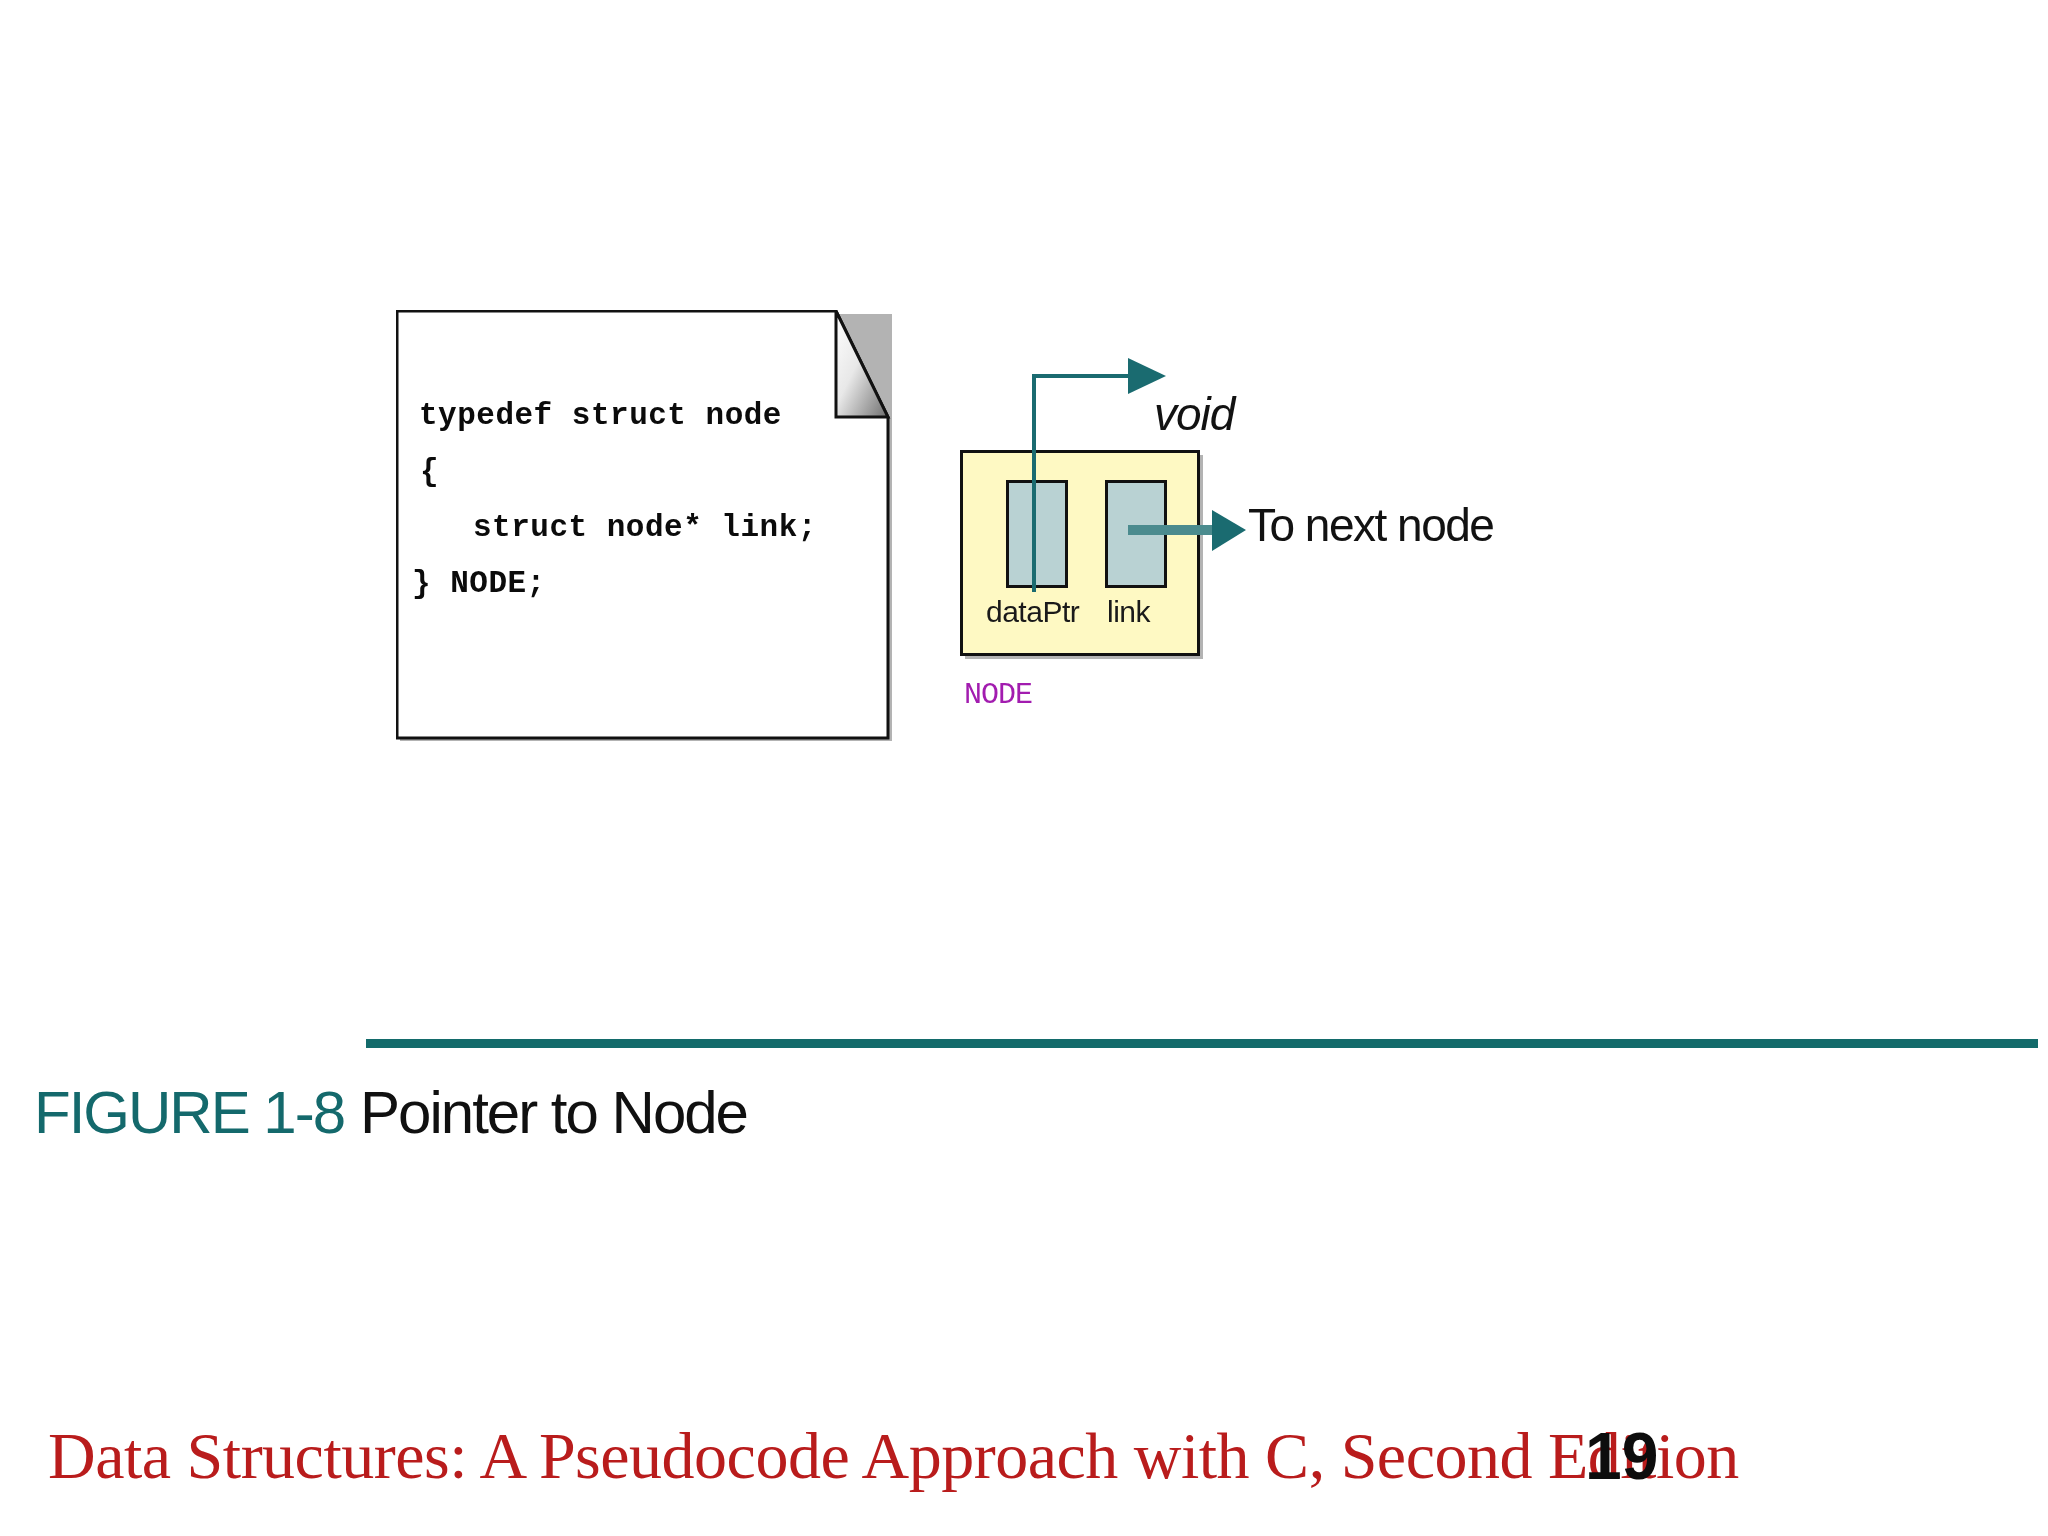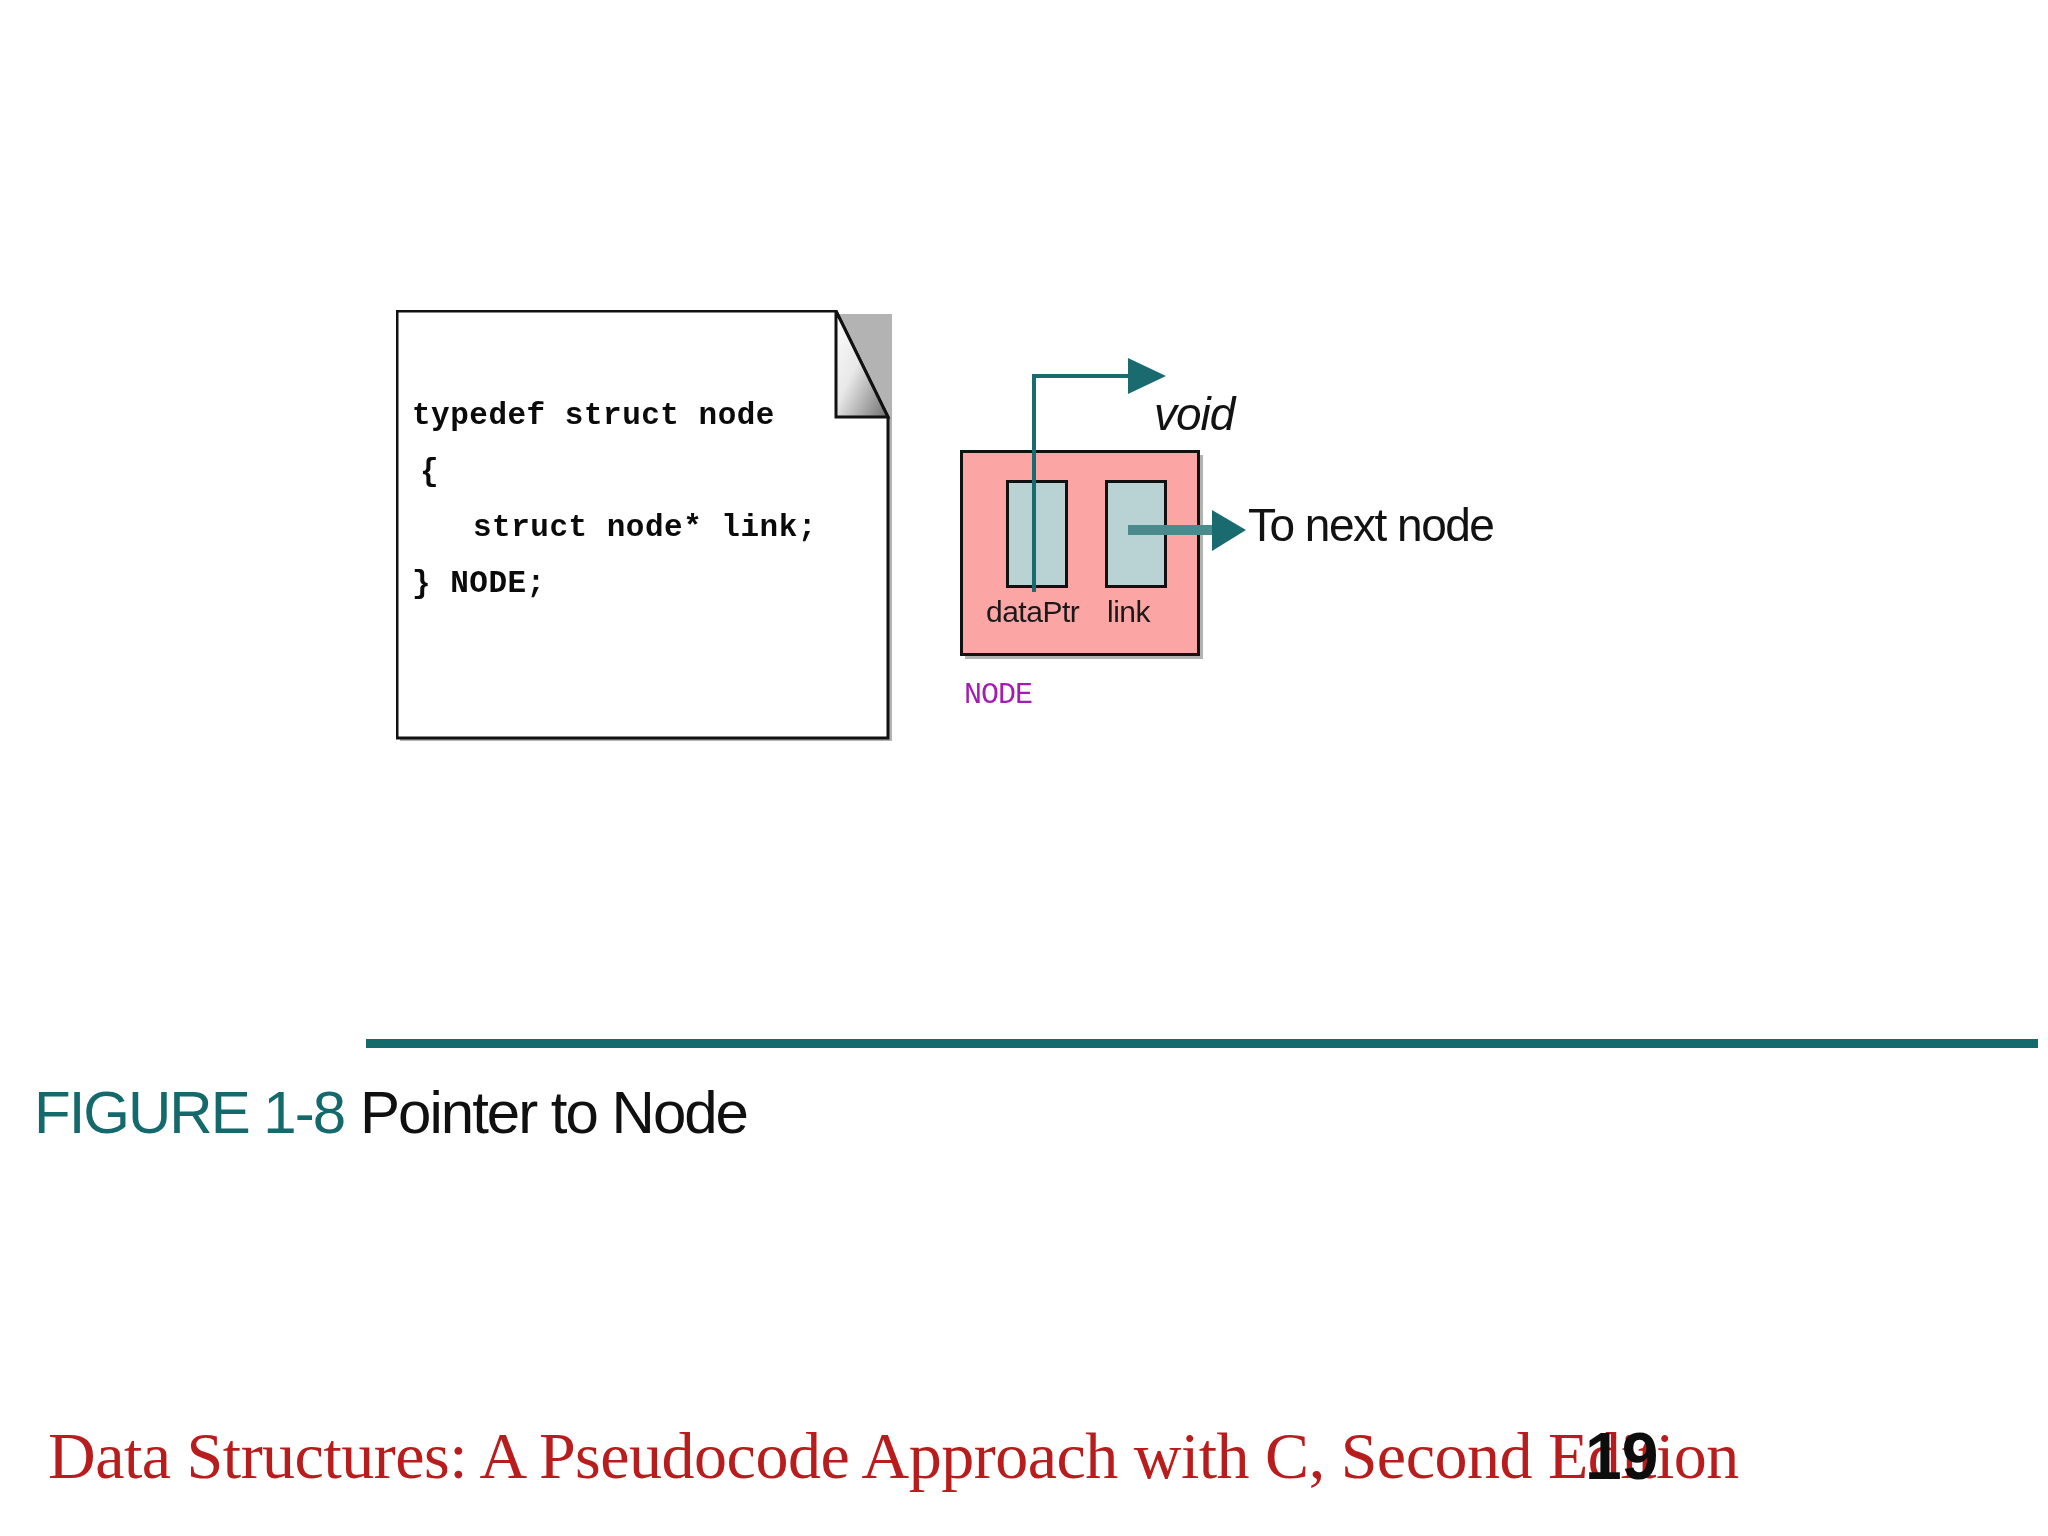--- a/index.html
+++ b/index.html
@@ -38,42 +38,42 @@
     box-sizing: border-box;
     font-family: "Liberation Mono", "DejaVu Sans Mono", monospace;
     font-weight: bold;
     font-size: 31px;
     line-height: 56px;
     color: #0b0b0b;
     white-space: pre;
     letter-spacing: 0.5px;
   }
   #code-text .ln { display: block; }
-  #code-text .l0 { padding-left: 16px; }
+  #code-text .l0 { padding-left: 23px; }
   #code-text .l1 { padding-left: 24px; }
   #code-text .l2 { padding-left: 186px; }
   #code-text .l3 { padding-left: 58px; margin-left: 19px; }
   #code-text .l4 { padding-left: 16px; }
 
   
   #node-diagram {
     position: absolute;
     left: 950px;
     top: 330px;
     width: 1060px;
     height: 420px;
   }
   #node-outer {
     position: absolute;
     left: 10px;
     top: 120px;
     width: 240px;
     height: 206px;
     border: 3px solid #111111;
-    background: #fca5a5;
+    background: #fef9c3;
     box-shadow: 4px 4px 0 -1px #b3b3b3;
     box-sizing: border-box;
   }
   .field-cell {
     position: absolute;
     width: 62px;
     height: 108px;
     background: #b9d2d3;
     border: 3px solid #111111;
     box-sizing: border-box;

